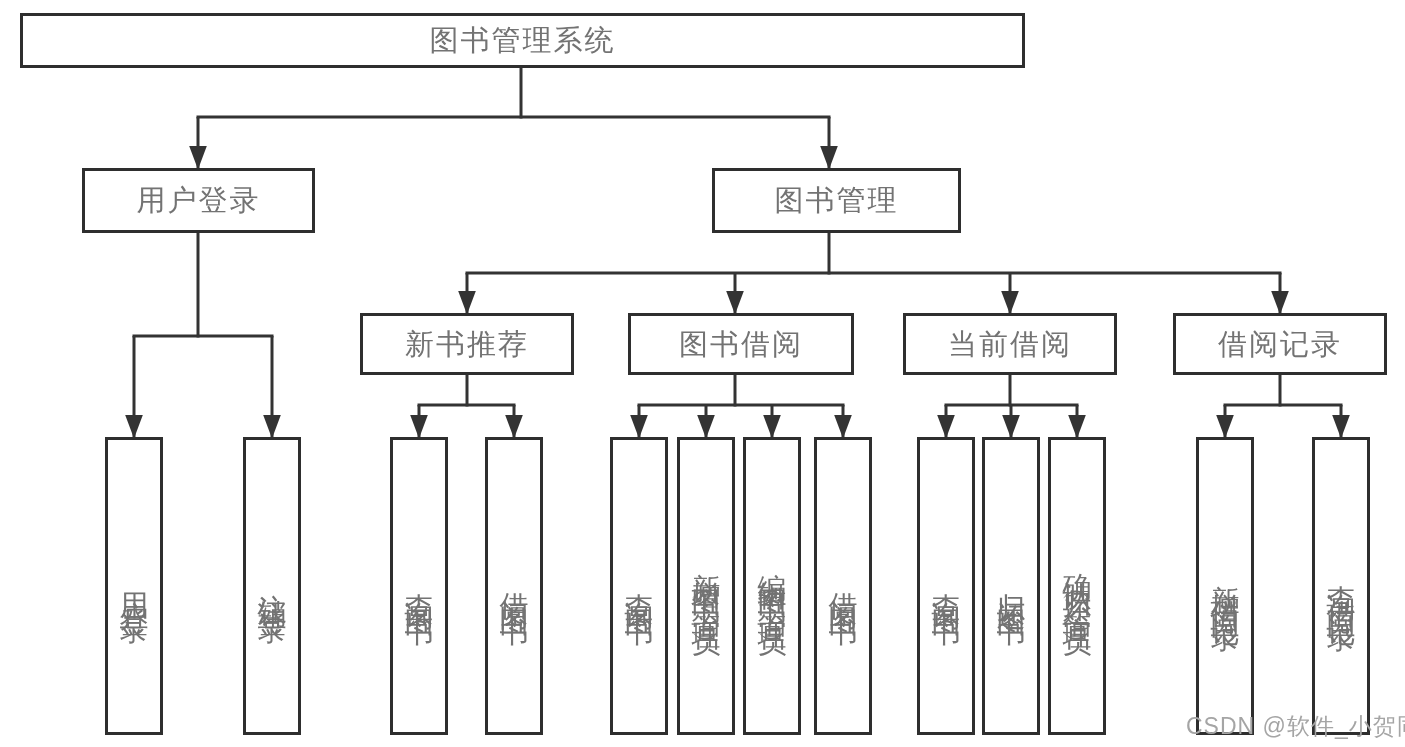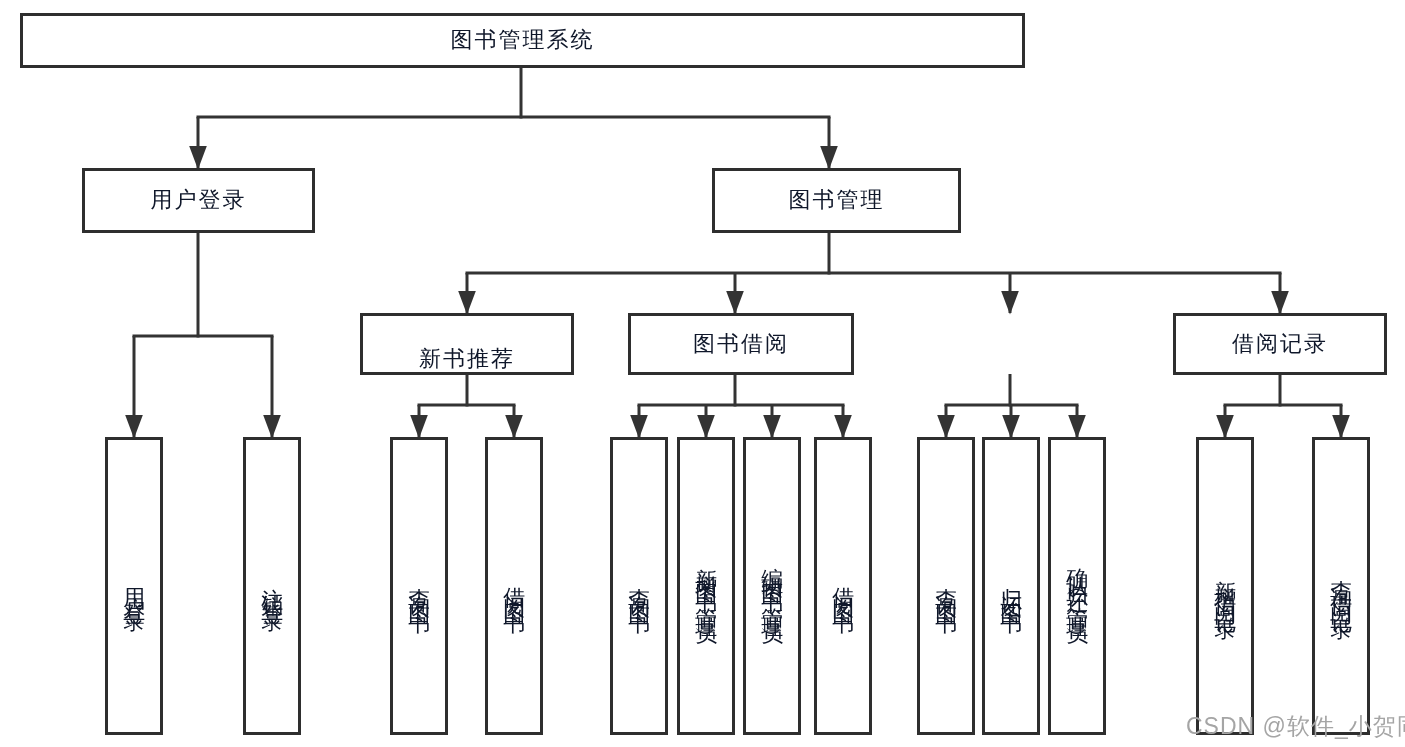--- a/index.html
+++ b/index.html
@@ -25,22 +25,22 @@
   #wires path.bar { stroke-linecap: square; }
   #wires marker path { fill: #333333; stroke: none; }
   .node {
     position: absolute;
     box-sizing: border-box;
     background: #ffffff;
     border: 3px solid #2e2e2e;
     display: flex;
     align-items: center;
     justify-content: center;
-    color: #0f172a;
-    font-size: 22px;
+    color: #737373;
+    font-size: 29px;
     letter-spacing: 2px;
     text-align: center;
     line-height: 1.2;
   }
   .nodev .label {
     writing-mode: vertical-rl;
     text-orientation: mixed;
     letter-spacing: 8px;
     white-space: nowrap;
   }
@@ -126,25 +126,28 @@
     <span class="label">图书管理系统</span>
   </div>
 
   <div class="node" style="left:82px; top:168px; width:233px; height:65px;">
     <span class="label">用户登录</span>
   </div>
   <div class="node" style="left:712px; top:168px; width:249px; height:65px;">
     <span class="label">图书管理</span>
   </div>
 
-  <div class="node" style="left:360px; top:313px; width:214px; height:62px;align-items:flex-end;">
+  <div class="node" style="left:360px; top:313px; width:214px; height:62px;">
     <span class="label">新书推荐</span>
   </div>
   <div class="node" style="left:628px; top:313px; width:226px; height:62px;">
     <span class="label">图书借阅</span>
+  </div>
+  <div class="node" style="left:903px; top:313px; width:214px; height:62px;">
+    <span class="label">当前借阅</span>
   </div>
   <div class="node" style="left:1173px; top:313px; width:214px; height:62px;">
     <span class="label">借阅记录</span>
   </div>
 
   <div class="node nodev" style="left:105px; top:437px; width:58px; height:298px;">
     <span class="label">用户登录</span>
   </div>
   <div class="node nodev" style="left:243px; top:437px; width:58px; height:298px;">
     <span class="label">注销登录</span>

